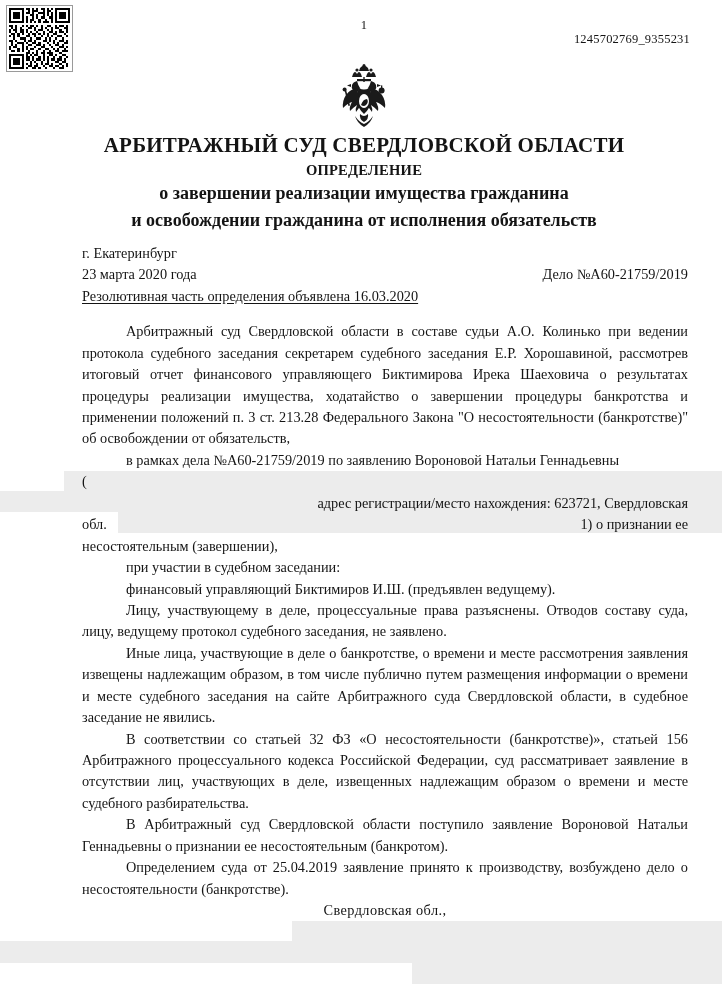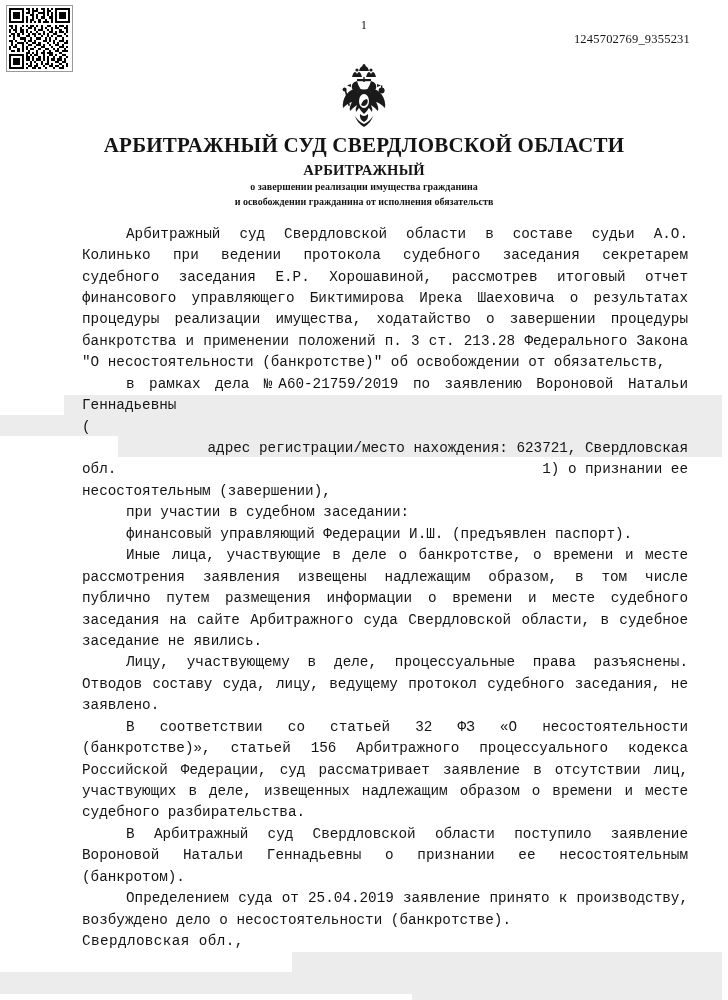--- a/index.html
+++ b/index.html
@@ -79,21 +79,21 @@
     letter-spacing: .25px;
     line-height: 1.32;
   }
   .doc-kind {
     font-size: 14.6px;
     font-weight: bold;
     letter-spacing: .2px;
     line-height: 1.42;
   }
   .subtitle {
-    font-size: 10px;
+    font-size: 18px;
     font-weight: bold;
     line-height: 1.46;
   }
 
   
   .meta {
     margin: 10px 0 0 0;
     padding: 0 40px 0 82px;
     font-size: 14.3px;
     line-height: 1.5;
@@ -116,21 +116,20 @@
     margin-top: 14px;
     font-size: 14.3px;
     line-height: 1.5;
     text-align: justify;
   }
   .para {
     margin: 0;
     text-indent: 44px;
     text-align: justify;
     text-justify: inter-word;
-    font-family: Liberation Mono, monospace;
   }
   .para.no-indent { text-indent: 0; }
   .para + .para { margin-top: 0; }
   .gap-para { margin-top: 17px; }
 
   
   .addr-wrap { position: relative; }
   .addr-band-1 {
     background: #ececec;
     height: 20px;
@@ -177,21 +176,21 @@
   .tail-band-3 {
     background: #ececec;
     position: absolute;
     left: 330px;
     right: -34px;
     top: 63px;
     height: 21px;
   }
   .tail-text { position: relative; z-index: 2; }
 
-  .center-frag { display: block; text-align: left; }
+  .center-frag { display: block; text-align: center; }
   .spaced { letter-spacing: .4px; }
 </style>
 </head>
 <body>
 
 <div class="page">
 
   <div class="header-row">
 
     <div class="qr-box">
@@ -455,48 +454,58 @@
         <path d="M28 41 q2-6 6-6 q2 3 -1 6 q-2 2 -5 0 z"></path>
 
         <path d="M27 50 q4 4 8 0 q1 5 -4 8 q-5-3 -4-8 z"></path>
         <path d="M22 52 q4 6 9 8 q5-2 9-8 q-2 7 -9 11 q-7-4 -9-11 z"></path>
       </g>
     </svg>
   </div>
 
   <div class="titles">
     <div class="court-name">АРБИТРАЖНЫЙ СУД СВЕРДЛОВСКОЙ ОБЛАСТИ</div>
-    <div class="doc-kind">АРБИТРАЖНЫЙ</div>
+    <div class="doc-kind">ОПРЕДЕЛЕНИЕ</div>
     <div class="subtitle">о завершении реализации имущества гражданина</div>
     <div class="subtitle">и освобождении гражданина от исполнения обязательств</div>
   </div>
 
+  <div class="meta">
+    <div class="meta-city">г. Екатеринбург</div>
+    <div class="meta-line">
+      <span>23 марта 2020 года</span>
+      <span>Дело №А60-21759/2019</span>
+    </div>
+    <div>
+      <span class="meta-resolution">Резолютивная часть определения объявлена 16.03.2020</span>
+    </div>
+  </div>
 
   <div class="body-text">
 
     <p class="para">Арбитражный суд Свердловской области в составе судьи А.О. Колинько при ведении протокола судебного заседания секретарем судебного заседания Е.Р. Хорошавиной, рассмотрев итоговый отчет финансового управляющего Биктимирова Ирека Шаеховича о результатах процедуры реализации имущества, ходатайство о завершении процедуры банкротства и применении положений п. 3 ст. 213.28 Федерального Закона "О несостоятельности (банкротстве)" об освобождении от обязательств,</p>
 
     <div class="addr-wrap">
       <div class="addr-band-1"></div>
       <div class="addr-band-2"></div>
       <div class="addr-band-3"></div>
       <p class="para addr-text">в рамках дела №А60-21759/2019 по заявлению Вороновой Натальи Геннадьевны</p>
       <p class="para no-indent addr-text">(</p>
       <p class="para addr-text" style="text-align:right;">адрес регистрации/место нахождения: 623721, Свердловская</p>
       <p class="para no-indent addr-text" style="display:flex;justify-content:space-between;">
         <span>обл.</span>
         <span>1) о признании ее</span>
       </p>
       <p class="para no-indent addr-text">несостоятельным (завершении),</p>
     </div>
 
     <p class="para">при участии в судебном заседании:</p>
-    <p class="para">финансовый управляющий Федерации И.Ш. (предъявлен паспорт).</p>
+    <p class="para">финансовый управляющий Биктимиров И.Ш. (предъявлен ведущему).</p>
+    <p class="para">Лицу, участвующему в деле, процессуальные права разъяснены. Отводов составу суда, лицу, ведущему протокол судебного заседания, не заявлено.</p>
     <p class="para">Иные лица, участвующие в деле о банкротстве,  о времени и месте рассмотрения заявления извещены надлежащим образом, в том числе публично путем размещения информации о времени и месте судебного заседания на сайте Арбитражного суда Свердловской области, в судебное заседание не явились.</p>
-    <p class="para">Лицу, участвующему в деле, процессуальные права разъяснены. Отводов составу суда, лицу, ведущему протокол судебного заседания, не заявлено.</p>
     <p class="para">В соответствии со статьей 32 ФЗ «О несостоятельности (банкротстве)», статьей 156 Арбитражного процессуального кодекса Российской Федерации, суд рассматривает заявление в отсутствии лиц, участвующих в деле, извещенных надлежащим образом о времени и месте судебного разбирательства.</p>
 
     <p class="para gap-para">В Арбитражный суд Свердловской области поступило заявление  Вороновой Натальи Геннадьевны  о признании ее несостоятельным  (банкротом).</p>
     <p class="para">Определением суда от 25.04.2019 заявление принято к производству, возбуждено дело о несостоятельности (банкротстве).</p>
 
     <div class="tail-wrap">
       <div class="tail-band-1"></div>
       <div class="tail-band-2"></div>
       <div class="tail-band-3"></div>
       <p class="para no-indent tail-text center-frag spaced">Свердловская    обл.,</p>

